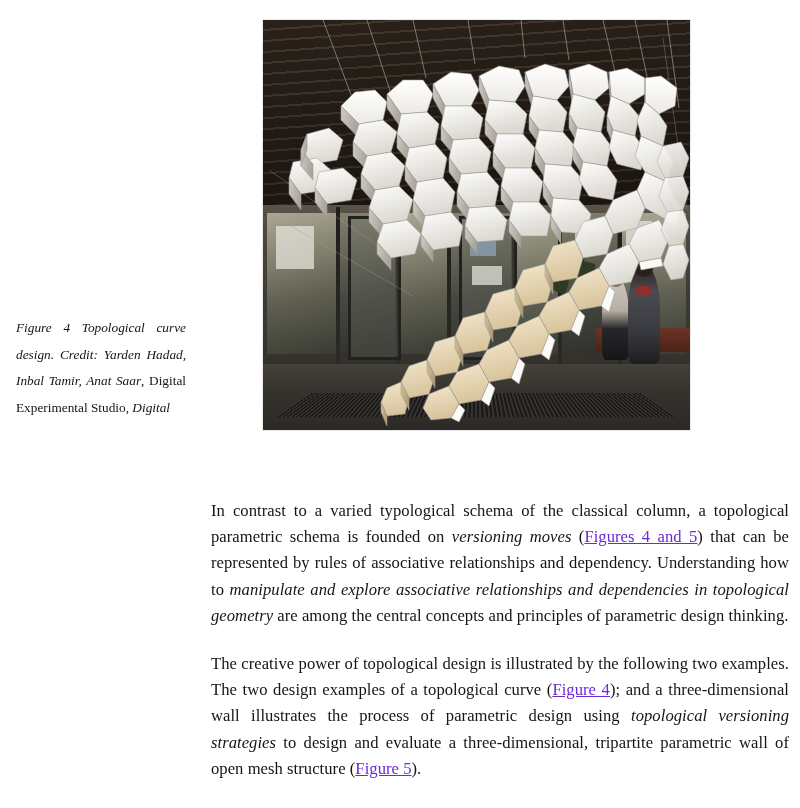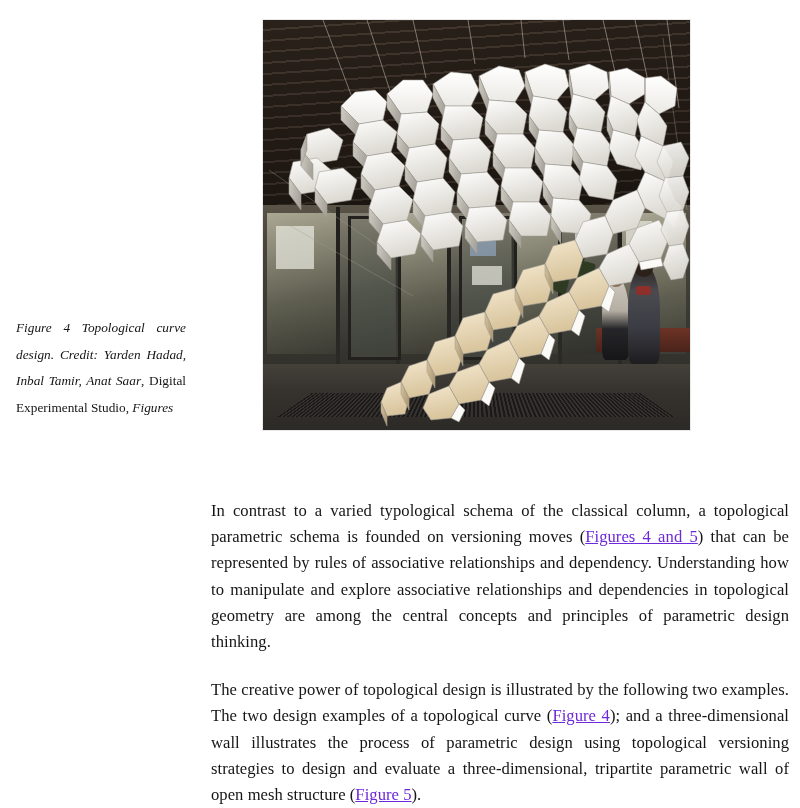--- a/index.html
+++ b/index.html
@@ -200,21 +200,21 @@
   p.para {
     margin: 0 0 22px 0;
     font-size: 16.6px;
     line-height: 26.2px;
     text-align: justify;
     text-align-last: left;
     color: #151515;
     letter-spacing: 0.05px;
   }
   p.para:last-child { margin-bottom: 0; }
-  .em { }
+  .em { font-style: italic; }
   .xref {
     color: #6d28d9;
     font-style: normal;
   }
 </style>
 </head>
 <body>
 
 <div class="page">
 
@@ -472,21 +472,21 @@
           <path d="M402 158 L420 156 L426 172 L420 190 L404 192 L396 176 Z"></path>
           <path d="M404 192 L420 190 L426 206 L420 224 L406 226 L398 210 Z"></path>
           <path d="M406 226 L420 224 L426 240 L420 258 L408 260 L400 244 Z"></path>
         </g>
       </svg>
 
     </div>
   </div>
 
   <div class="caption">
-    <span class="ital">Figure 4 Topological curve design. Credit: Yarden Hadad, Inbal Tamir, Anat Saar</span><span class="roman">, </span><span class="roman">Digital Experimental Studio</span><span class="roman">, </span><span class="ital">Figures</span>
+    <span class="ital">Figure 4 Topological curve design. Credit: Yarden Hadad, Inbal Tamir, Anat Saar</span><span class="roman">, </span><span class="roman">Digital Experimental Studio</span><span class="roman">, </span><span class="ital">Digital</span>
   </div>
 
   <div class="body-col">
 
     <p class="para"><span>In contrast to a varied typological schema of the classical column, a topological parametric schema is founded on </span><span class="em">versioning moves</span><span> (</span><a class="xref" href="#">Figures 4 and 5</a><span>) that can be represented by rules of associative relationships and dependency. Understanding how to </span><span class="em">manipulate and explore associative relationships and dependencies in topological geometry</span><span> are among the central concepts and principles of parametric design thinking.</span></p>
 
     <p class="para"><span>The creative power of topological design is illustrated by the following two examples. The two design examples of a topological curve (</span><a class="xref" href="#">Figure 4</a><span>); and a three-dimensional wall illustrates the process of parametric design using </span><span class="em">topological versioning strategies</span><span> to design and evaluate a three-dimensional, tripartite parametric wall of open mesh structure (</span><a class="xref" href="#">Figure 5</a><span>).</span></p>
 
   </div>
 

